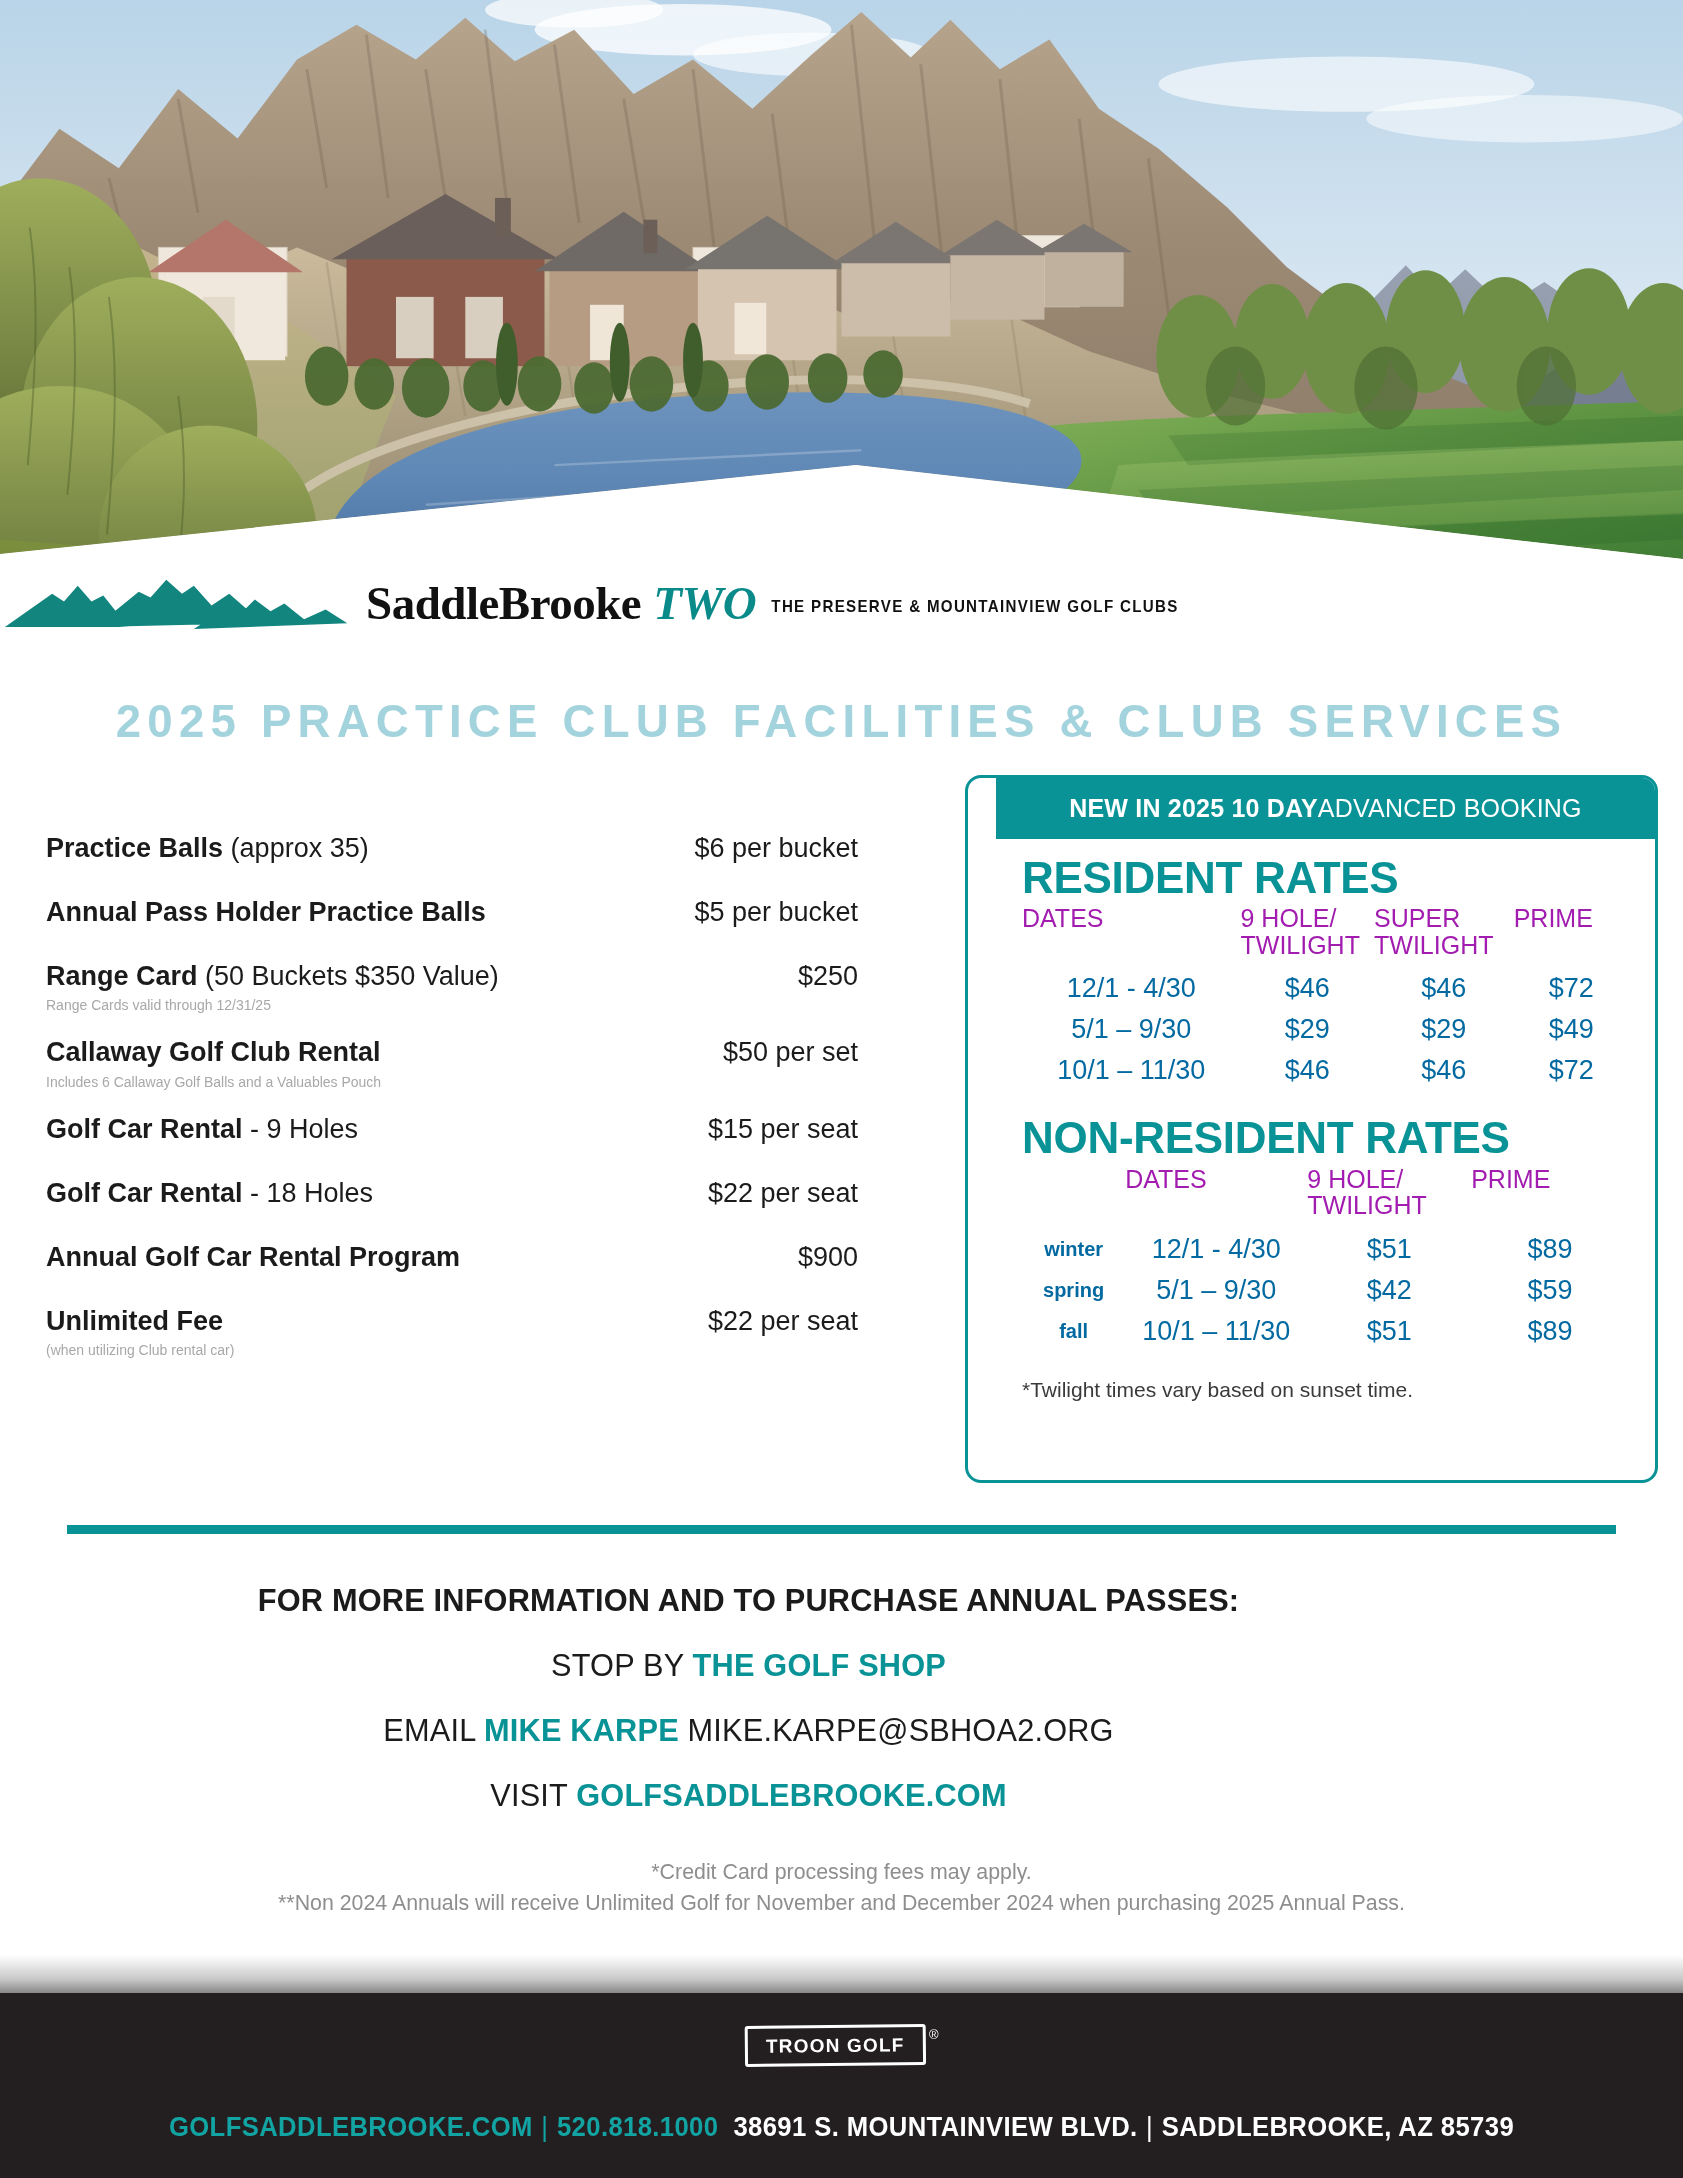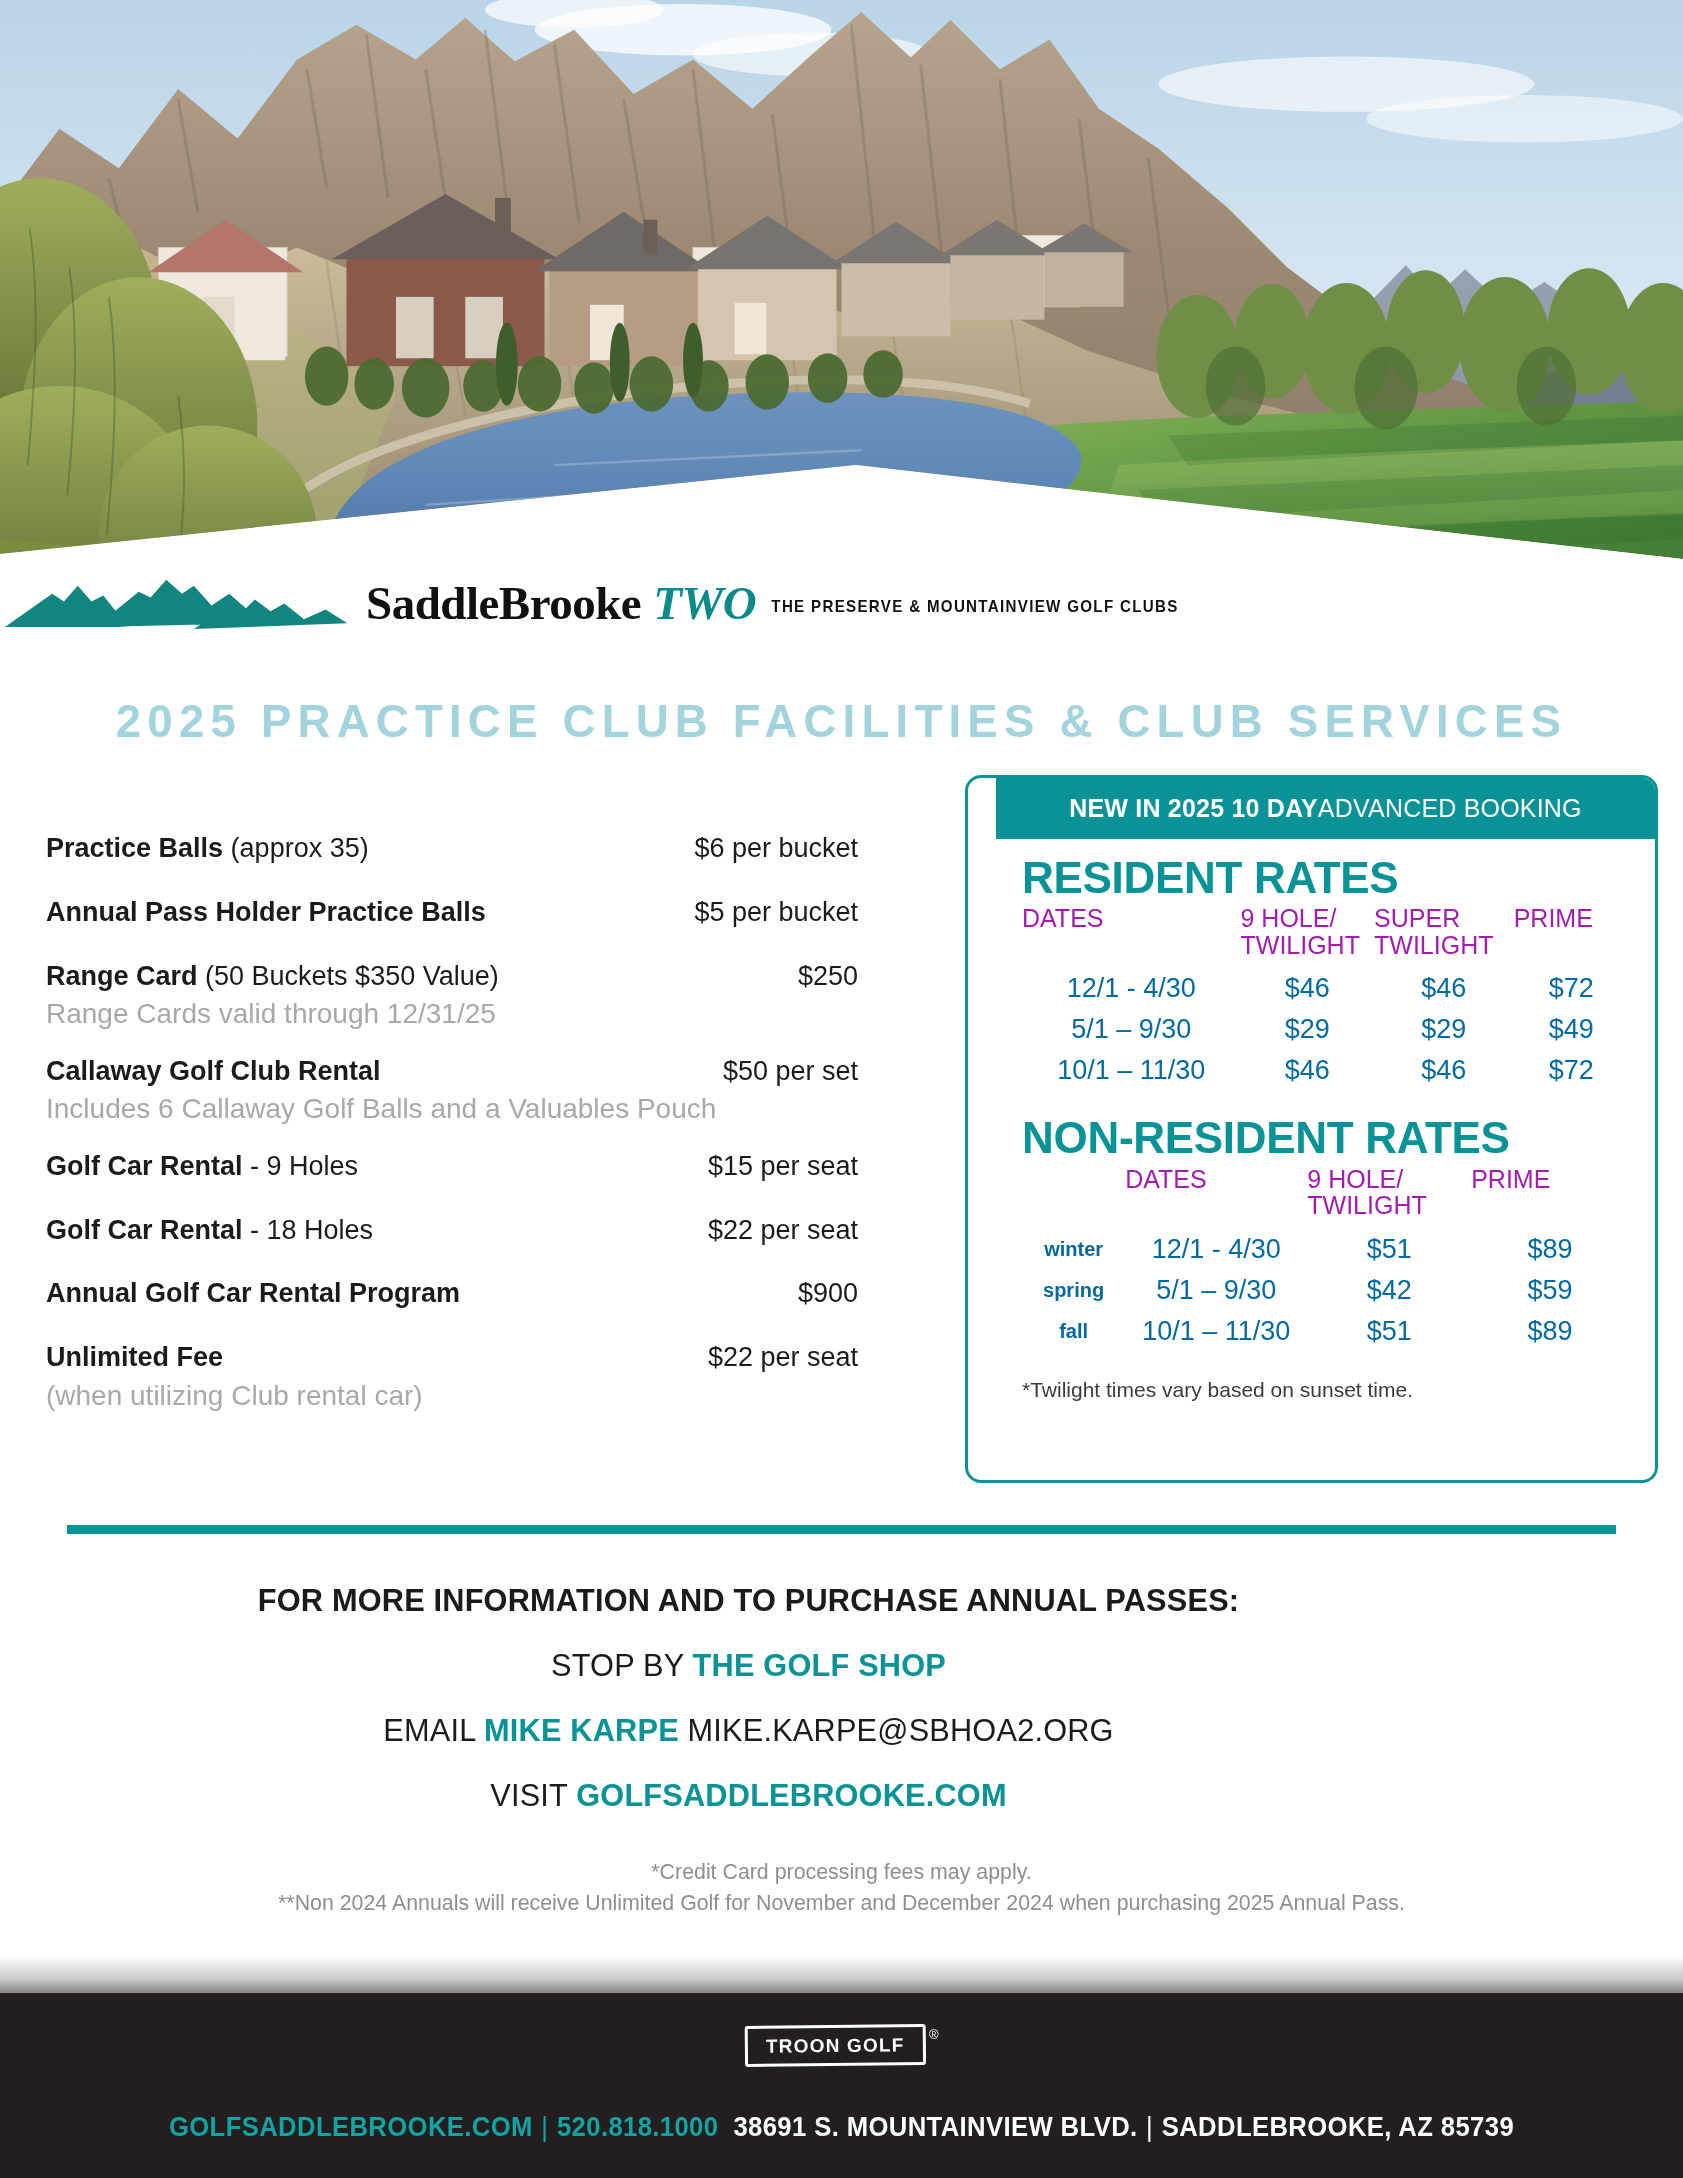--- a/index.html
+++ b/index.html
@@ -61,21 +61,21 @@
     position:absolute; left:46px; top:832px; width:812px;
   }
   .fee-row {
     display:flex; justify-content:space-between; align-items:baseline;
     font-size:27px; color:#1b1b1b; line-height:1.25;
   }
   .fee-label { font-weight:400; }
   .fee-label b { font-weight:bold; }
   .fee-price { font-weight:400; white-space:nowrap; }
   .fee-note {
-    font-size:28px; color:#a8a8a8; line-height:1.3; margin-top:3px;
+    font-size:14px; color:#a8a8a8; line-height:1.3; margin-top:3px;
   }
   .fee-item { margin-bottom:30px; }
   .fee-item.tight { margin-bottom:22px; }
 
   
   .rates-card {
     position:absolute; left:965px; top:775px; width:693px; height:708px;
     border:3px solid #0a9396;
     border-radius:16px;
     background:#ffffff;

